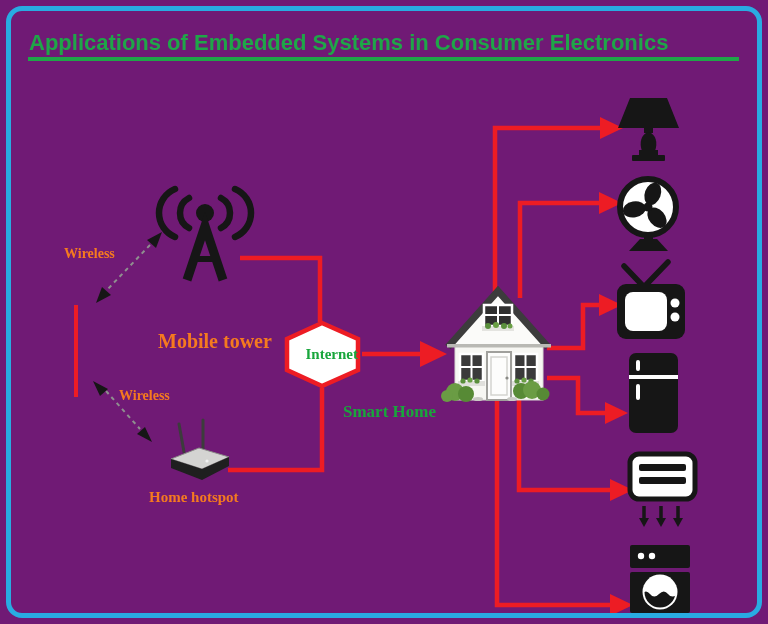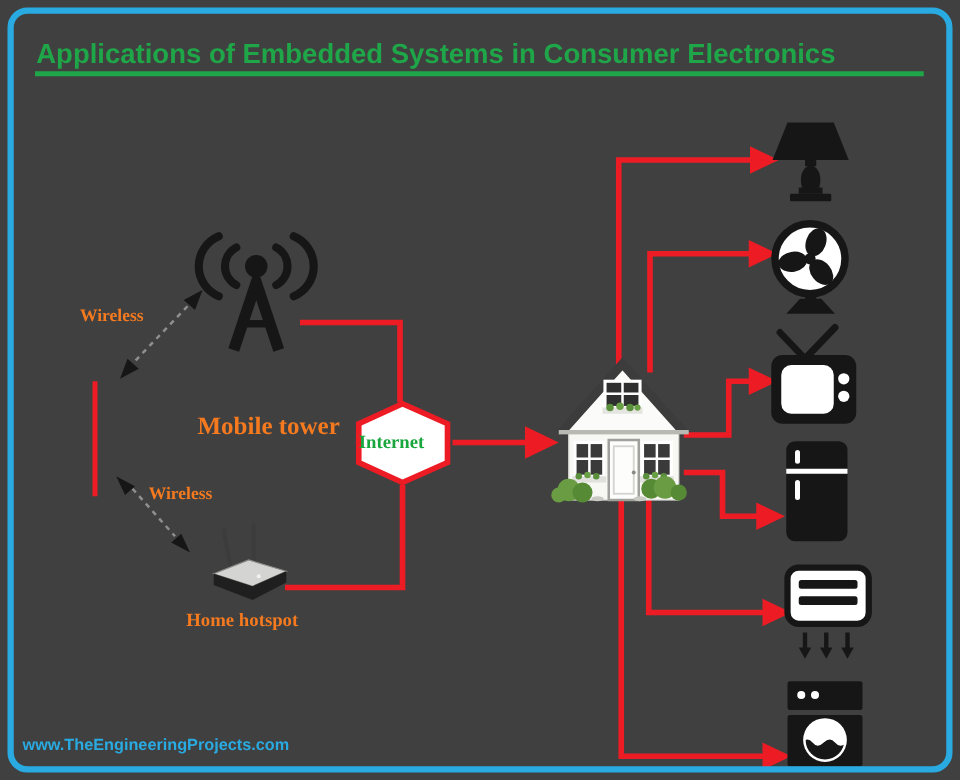--- a/index.html
+++ b/index.html
@@ -1,38 +1,38 @@
 <!DOCTYPE html>
 <html><head>
 <meta charset="utf-8">
 <style>
   html,body{margin:0;padding:0;background:#fff;}
   #canvas{
-    position:relative;width:768px;height:624px;background:#404040;
+    position:relative;width:768px;height:624px;background:#701a75;
     font-family:"Liberation Sans",sans-serif;overflow:hidden;
   }
   .frame{
     position:absolute;left:6px;top:6px;right:6px;bottom:6px;
     border:5px solid #29abe2;border-radius:16px;pointer-events:none;
   }
   .title{
     position:absolute;left:29px;top:30px;width:715px;
     font-size:22px;font-weight:bold;color:#1fa648;letter-spacing:0px;white-space:nowrap;
   }
   .title-underline{
     position:absolute;left:28px;top:57px;width:711px;height:4px;background:#1fa648;
   }
   .lbl{position:absolute;font-weight:bold;white-space:nowrap;font-family:Liberation Serif, serif;}
   .orange{color:#f57a1f;}
   .green{color:#19a63c;}
   .lbl-wireless-top{left:64px;top:246px;font-size:14px;}
   .lbl-mobile-tower{left:158px;top:286px;font-size:20px;margin-top:44px;}
   .lbl-wireless-bottom{left:119px;top:388px;font-size:14px;}
   .lbl-wifi-hotspot{left:149px;top:489px;font-size:15px;}
-  .lbl-internet{left:287px;top:346px;width:71px;text-align:left;font-size:15px;}
+  .lbl-internet{left:287px;top:346px;width:71px;text-align:right;font-size:15px;}
   .lbl-smart-home{left:343px;top:402px;font-size:17px;}
   .watermark{
     position:absolute;left:18px;top:588px;font-size:13px;font-weight:bold;color:#29abe2;
   }
   svg{position:absolute;left:0;top:0;}
 </style>
 </head>
 <body>
 
 <div id="canvas">
@@ -201,17 +201,17 @@
   </svg>
 
   <div class="title">Applications of Embedded Systems in Consumer Electronics</div>
   <div class="title-underline"></div>
 
   <div class="lbl orange lbl-wireless-top">Wireless</div>
   <div class="lbl orange lbl-mobile-tower">Mobile tower</div>
   <div class="lbl orange lbl-wireless-bottom">Wireless</div>
   <div class="lbl orange lbl-wifi-hotspot">Home hotspot</div>
   <div class="lbl green lbl-internet">Internet</div>
-
-  <div class="watermark">www.TheEngineeringProjects.com</div>
+  <div class="lbl green lbl-smart-home">Smart Home</div>
+
 
   <div class="frame"></div>
 </div>
 
 </body></html>

